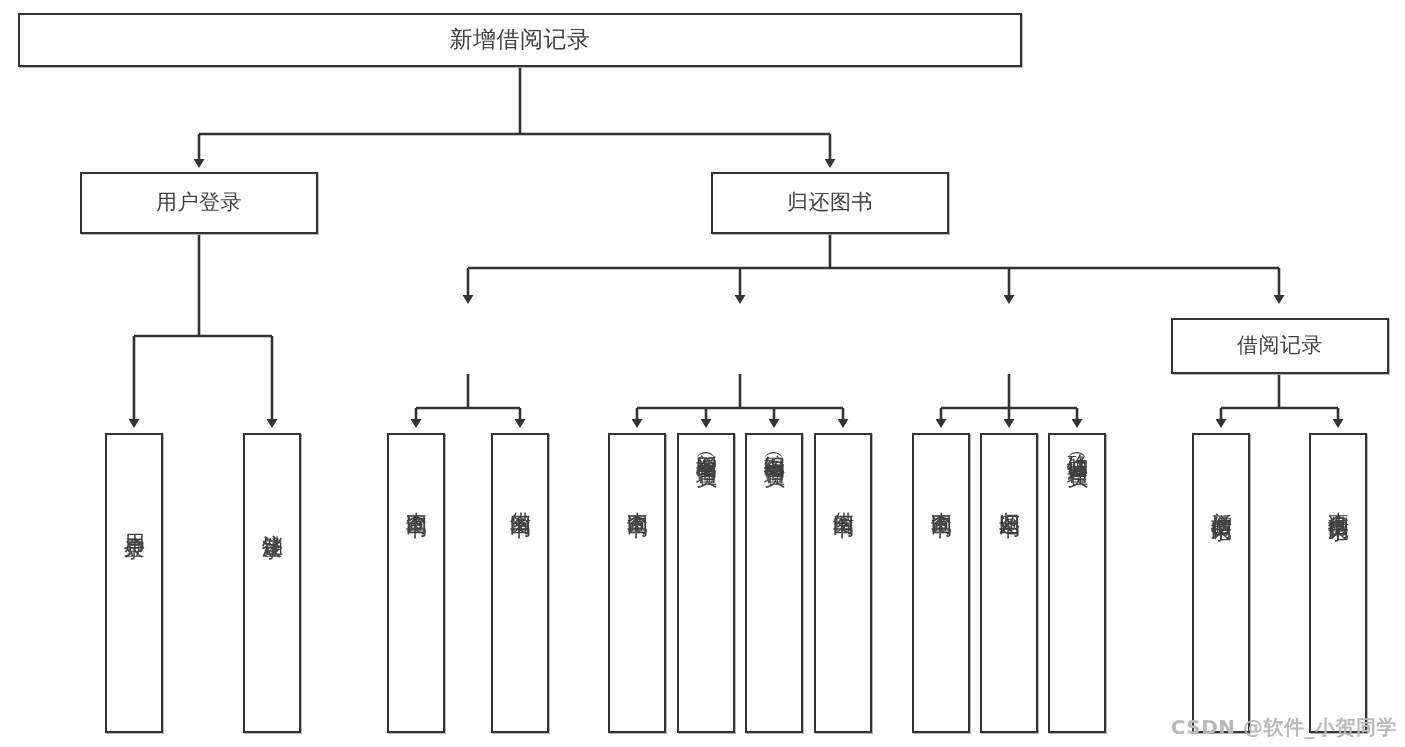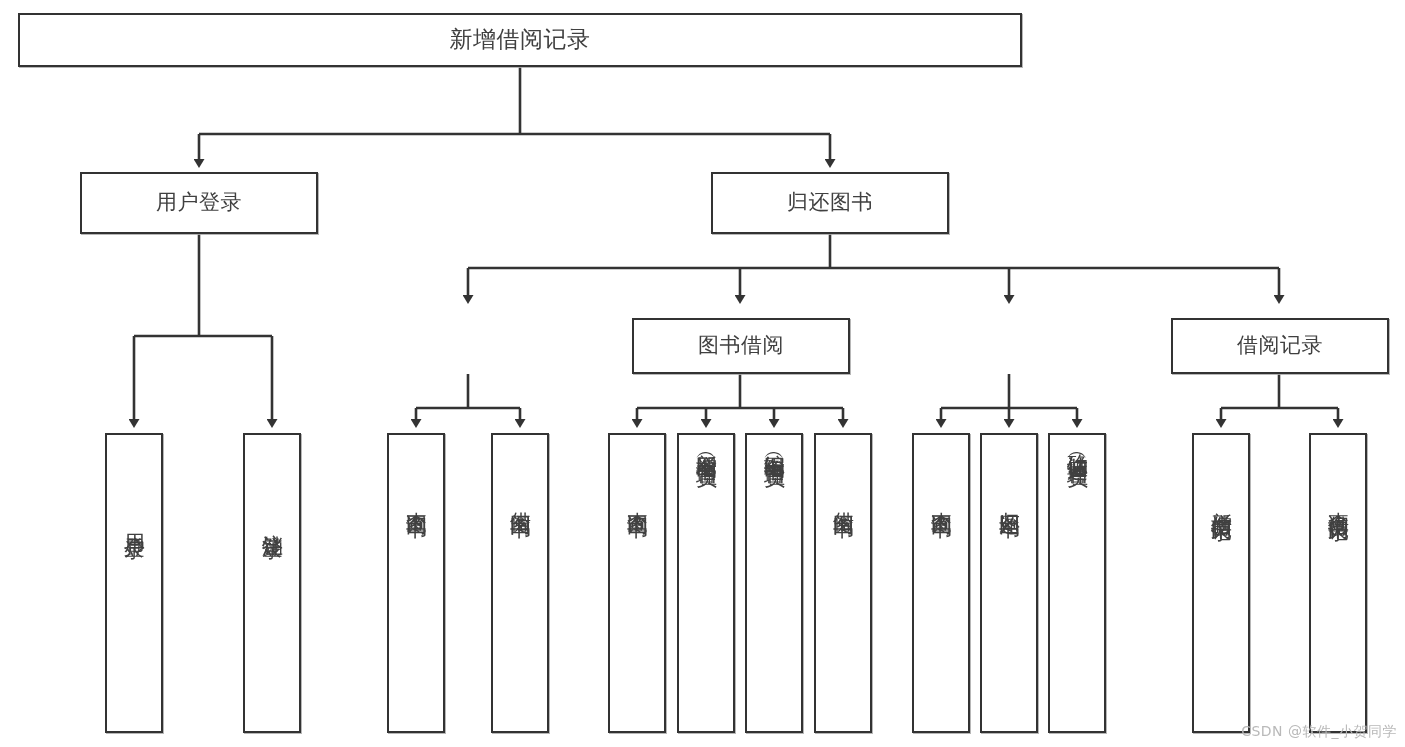--- a/index.html
+++ b/index.html
@@ -70,25 +70,26 @@
   .node-leaf.lf-mid .lbl {
     margin-top: 60px;
   }
   .node-leaf.lf-low .lbl {
     margin-top: 82px;
   }
   .watermark {
     position: absolute;
     right: 8px;
     bottom: 6px;
-    font-size: 14px;
+    font-size: 20px;
     color: #b9b9b9;
     letter-spacing: 0.5px;
     z-index: 3;
     white-space: pre;
+    font-weight: bold;
   }
 </style>
 </head>
 <body>
 
 <div id="canvas">
 
   <svg class="edges" viewBox="0 0 1405 747">
     <defs>
       <marker id="arrow" markerWidth="9" markerHeight="11" refX="1" refY="5.5" orient="auto" markerUnits="userSpaceOnUse">
@@ -143,23 +144,20 @@
     <span class="lbl">新增借阅记录</span>
   </div>
 
   <div class="node node-mid" style="left:80px; top:172px; width:238px; height:62px;">
     <span class="lbl">用户登录</span>
   </div>
   <div class="node node-mid" style="left:711px; top:172px; width:238px; height:62px;">
     <span class="lbl">归还图书</span>
   </div>
 
-  <div class="node node-mid" style="left:632px; top:318px; width:218px; height:56px;">
-    <span class="lbl">图书借阅</span>
-  </div>
   <div class="node node-mid" style="left:1171px; top:318px; width:218px; height:56px;align-items:center;">
     <span class="lbl">借阅记录</span>
   </div>
 
   <div class="node node-leaf lf-low" style="left:105px; top:433px; width:58px; height:300px;">
     <span class="lbl">用户登录</span>
   </div>
   <div class="node node-leaf lf-low" style="left:243px; top:433px; width:58px; height:300px;">
     <span class="lbl">注销登录</span>
   </div>

